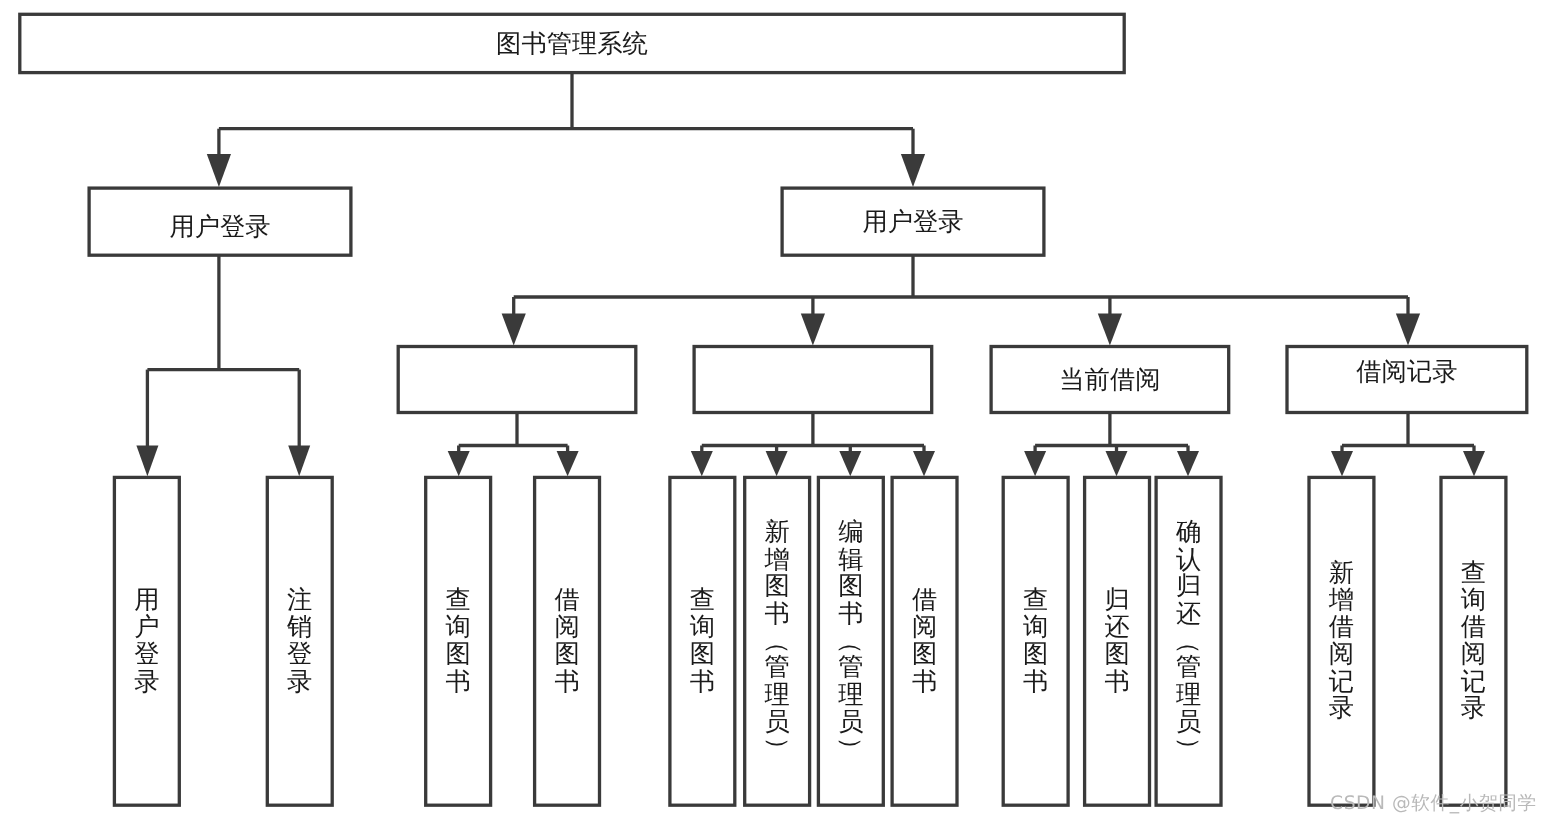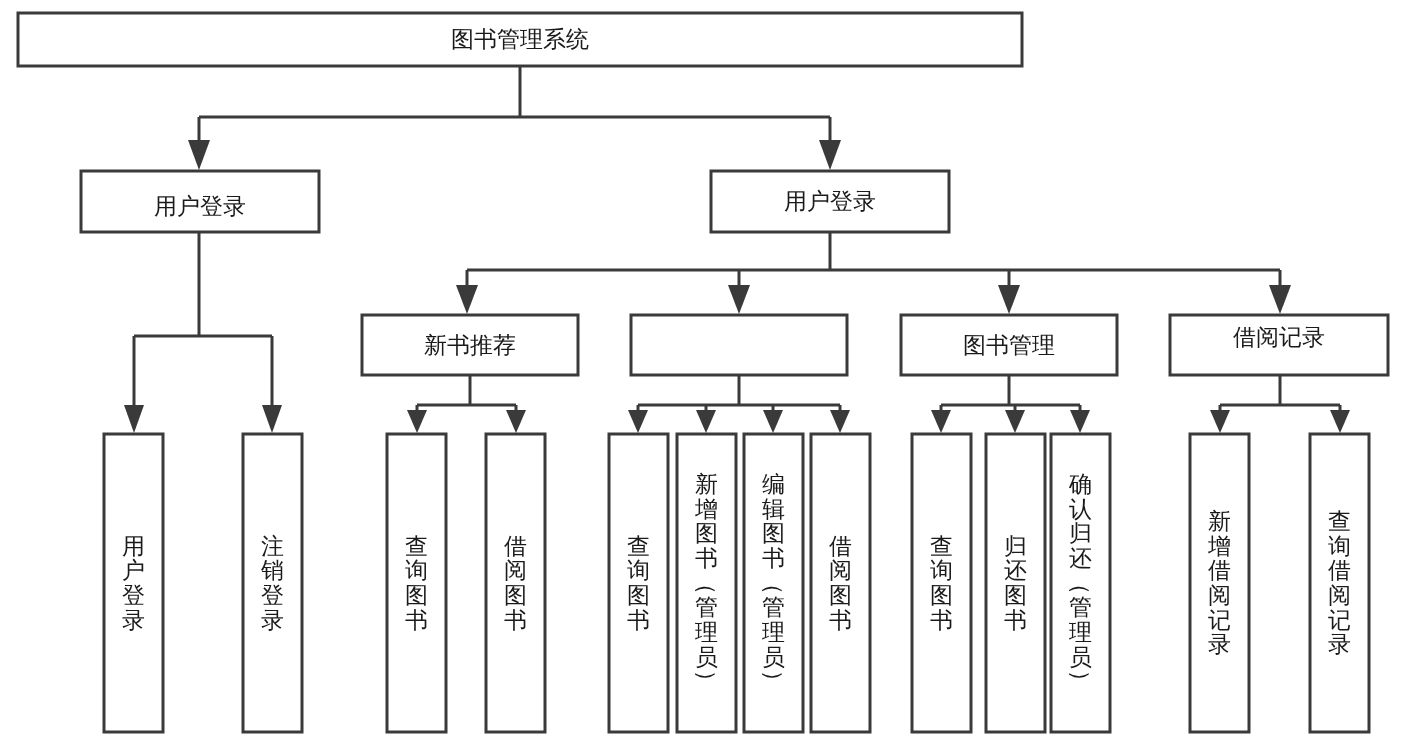--- a/index.html
+++ b/index.html
@@ -193,22 +193,21 @@
     <rect class="node-box" x="1051" y="434" width="59" height="298"></rect>
     <rect class="node-box" x="1190" y="434" width="59" height="298"></rect>
     <rect class="node-box" x="1310" y="434" width="59" height="298"></rect>
   </svg>
 
   <div class="htext-wrap" style="left:18px; top:13px; width:1004px; height:53px;">图书管理系统</div>
 
   <div class="htext-wrap" style="left:81px; top:171px; width:238px; height:71px;">用户登录</div>
   <div class="htext-wrap" style="left:711px; top:171px; width:238px; height:61px;">用户登录</div>
 
-  <div class="htext-wrap" style="left:362px; top:315px; width:216px; height:60px;">新书推荐</div>
-  <div class="htext-wrap" style="left:901px; top:315px; width:216px; height:60px;">图书管理</div>
+  <div class="htext-wrap" style="left:901px; top:315px; width:216px; height:60px;">当前借阅</div>
   <div class="htext-wrap" style="left:1170px; top:315px; width:218px; height:44px;">借阅记录</div>
 
   <div id="leaf-labels">
       <div class="vtext-wrap" style="left: 104px; top: 434px; width: 59px; height: 298px;">
         <span>用</span>
         <span>户</span>
         <span>登</span>
         <span>录</span>
       </div>
       <div class="vtext-wrap" style="left: 243px; top: 434px; width: 59px; height: 298px;">
@@ -297,13 +296,14 @@
       <div class="vtext-wrap" style="left: 1310px; top: 434px; width: 59px; height: 298px;">
         <span>查</span>
         <span>询</span>
         <span>借</span>
         <span>阅</span>
         <span>记</span>
         <span>录</span>
       </div>
     </div>
 
+  <div class="watermark">CSDN @软件_小贺同学</div>
 </div>
 
 </body></html>

